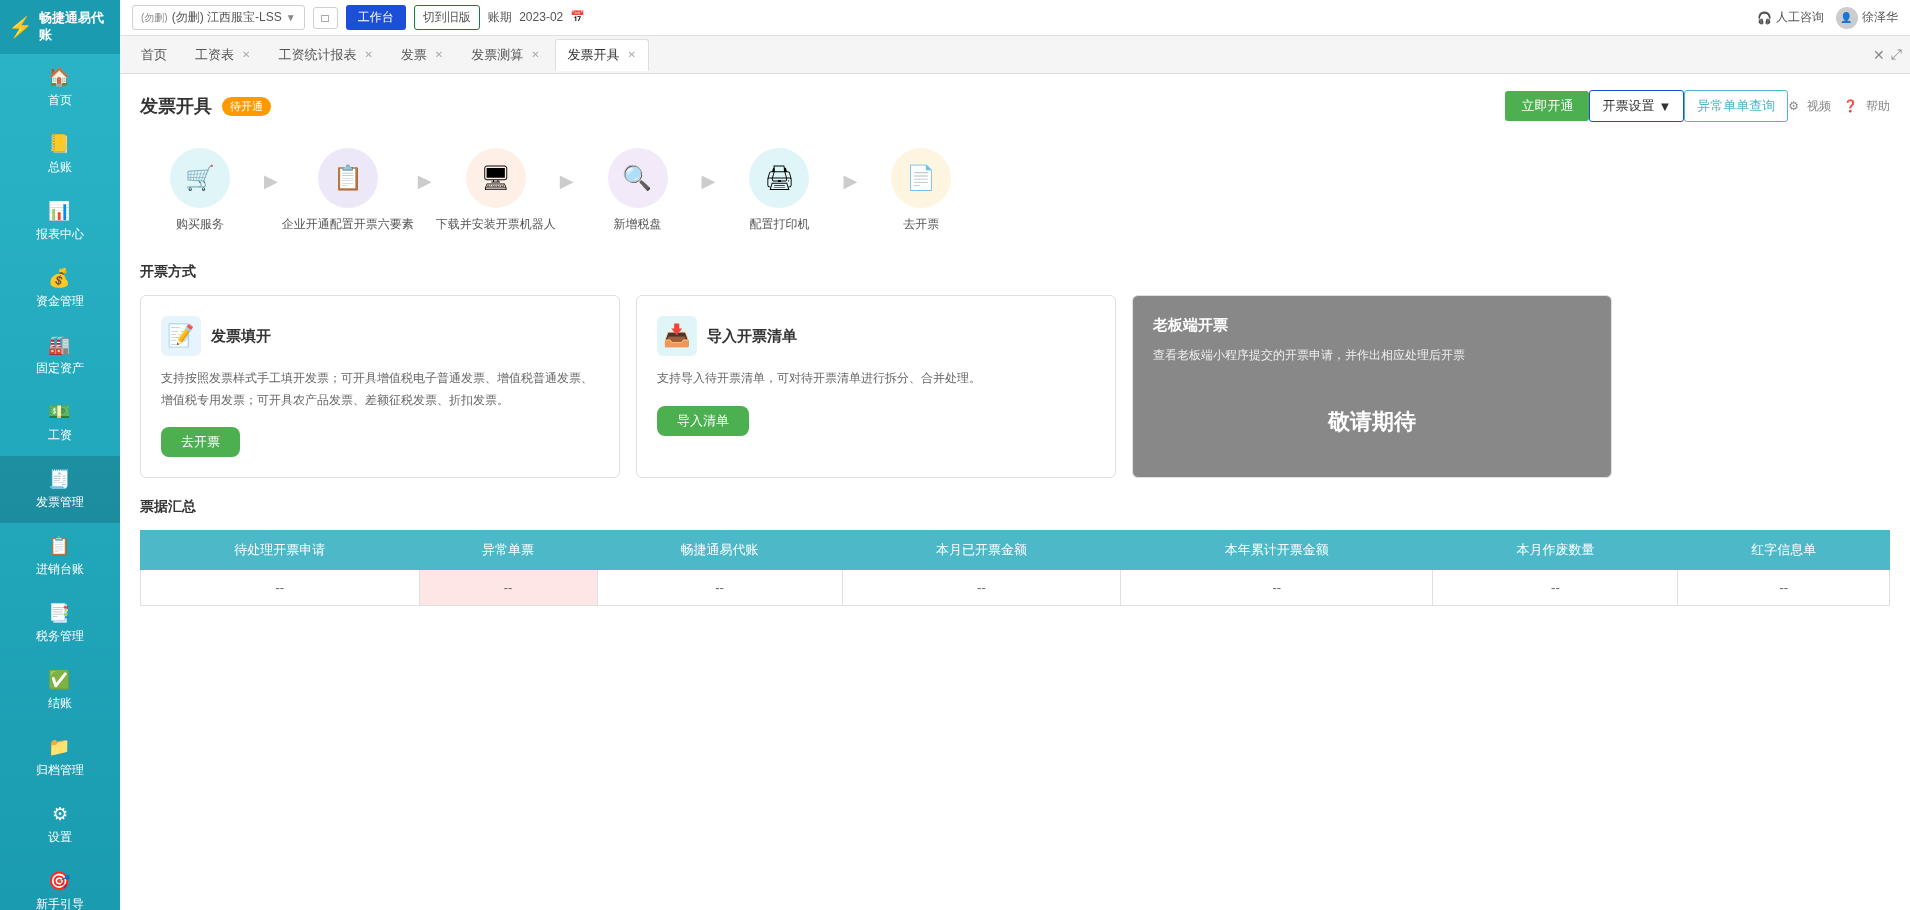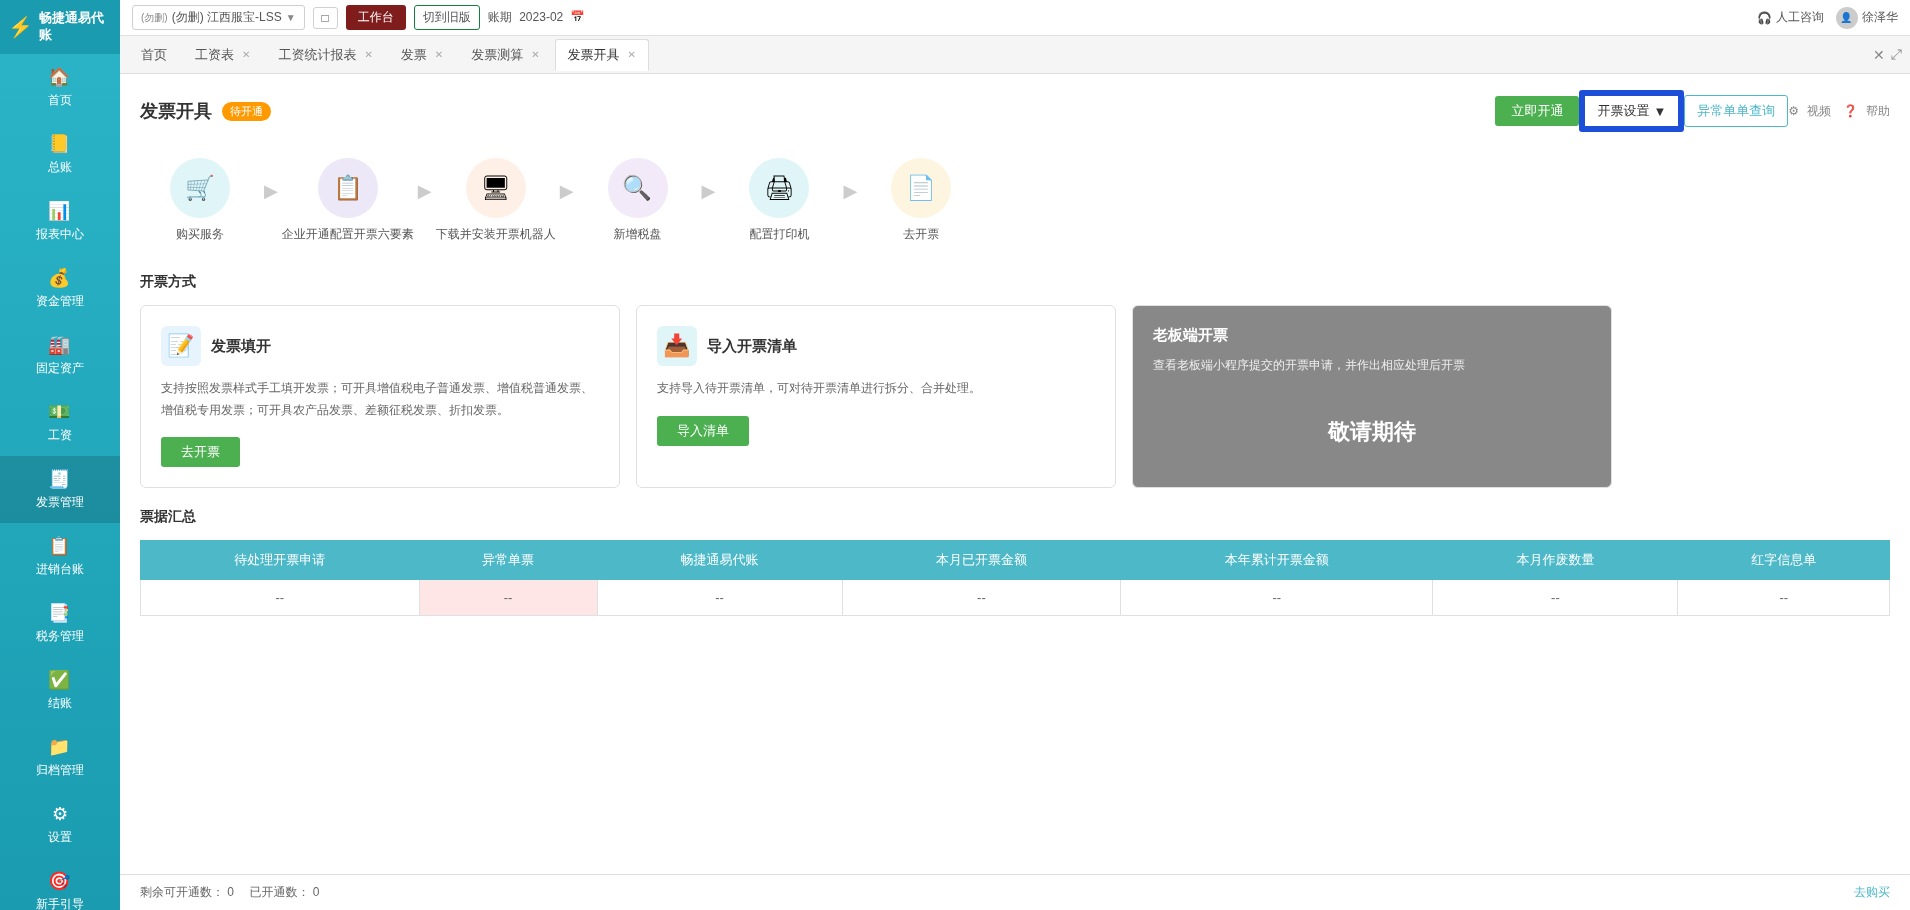--- a/index.html
+++ b/index.html
@@ -15,21 +15,21 @@
 
     
     .main { flex: 1; display: flex; flex-direction: column; height: 100%; overflow: hidden; }
 
     
     .topbar { background: white; border-bottom: 1px solid #e0e0e0; display: flex; align-items: center; justify-content: space-between; padding: 0 12px; height: 36px; flex-shrink: 0; }
     .topbar-left { display: flex; align-items: center; gap: 8px; }
     .company-selector { display: flex; align-items: center; gap: 4px; border: 1px solid #d0d0d0; border-radius: 3px; padding: 3px 8px; cursor: pointer; font-size: 12px; color: #555; }
     .company-selector .arrow { font-size: 10px; color: #888; }
     .copy-btn { border: 1px solid #d0d0d0; border-radius: 3px; padding: 3px 8px; cursor: pointer; background: white; font-size: 12px; color: #555; }
-    .workstation-btn { background: #7f1d1d; color: white; border: none; border-radius: 3px; padding: 4px 12px; cursor: pointer; font-size: 12px; }
+    .workstation-btn { background: #1d4ed8; color: white; border: none; border-radius: 3px; padding: 4px 12px; cursor: pointer; font-size: 12px; }
     .old-version-btn { background: white; border: 1px solid #15803d; border-radius: 3px; padding: 3px 8px; cursor: pointer; font-size: 12px; color: #555; }
     .period-label { font-size: 12px; color: #555; }
     .topbar-right { display: flex; align-items: center; gap: 12px; font-size: 12px; color: #555; }
     .topbar-right-item { display: flex; align-items: center; gap: 4px; cursor: pointer; }
     .avatar { width: 22px; height: 22px; background: #ccc; border-radius: 50%; display: flex; align-items: center; justify-content: center; font-size: 10px; color: white; overflow: hidden; }
 
     
     .tabbar { background: #f5f5f5; border-bottom: 1px solid #ddd; display: flex; align-items: center; padding: 0 8px; height: 38px; flex-shrink: 0; gap: 2px; }
     .tab { display: flex; align-items: center; gap: 4px; padding: 6px 12px; cursor: pointer; font-size: 13px; color: #555; border-radius: 3px 3px 0 0; border: 1px solid transparent; white-space: nowrap; }
     .tab.active { background: white; border-color: #ddd; border-bottom-color: white; color: #333; }
@@ -40,21 +40,21 @@
     
     .content { flex: 1; overflow-y: auto; background: white; padding: 16px 20px; }
 
     
     .page-header { display: flex; align-items: center; justify-content: space-between; margin-bottom: 16px; }
     .page-title-area { display: flex; align-items: center; gap: 10px; }
     .page-title { font-size: 18px; font-weight: bold; color: #333; }
     .status-badge { background: #ff9900; color: white; font-size: 11px; padding: 2px 8px; border-radius: 10px; }
     .header-actions { display: flex; align-items: center; }
     .btn-primary { background: #4caf50; color: white; border: none; border-radius: 3px; padding: 6px 16px; cursor: pointer; font-size: 13px; }
-    .btn-dropdown { background: white; color: #333; border: 6px solid #1d4ed8; border-radius: 3px; padding: 6px 12px; cursor: pointer; font-size: 13px; display: flex; align-items: center; gap: 4px; }
+    .btn-dropdown { background: white; color: #333; border: 1px solid #1d4ed8; border-radius: 3px; padding: 6px 12px; cursor: pointer; font-size: 13px; display: flex; align-items: center; gap: 4px; }
     .btn-link { background: white; color: #4db8c8; border: 1px solid #4db8c8; border-radius: 3px; padding: 6px 12px; cursor: pointer; font-size: 13px; }
     .help-area { display: flex; align-items: center; gap: 8px; font-size: 12px; color: #888; }
 
     
     .section-title { font-size: 14px; font-weight: bold; color: #333; margin-bottom: 14px; }
     .section { margin-bottom: 20px; }
 
     
     .flow-steps { display: flex; align-items: center; padding: 10px 0; }
     .flow-step { display: flex; flex-direction: column; align-items: center; gap: 8px; min-width: 120px; }
@@ -70,21 +70,21 @@
 
     
     .method-cards { display: flex; gap: 16px; margin-bottom: 20px; }
     .method-card { flex: 1; border: 1px solid #e0e0e0; border-radius: 6px; padding: 20px; background: white; max-width: 480px; }
     .method-card-header { display: flex; align-items: center; gap: 10px; margin-bottom: 12px; }
     .method-card-icon { width: 40px; height: 40px; display: flex; align-items: center; justify-content: center; font-size: 22px; border-radius: 6px; }
     .method-card-icon.blue { background: #e8f4fd; }
     .method-card-icon.teal { background: #e0f5f7; }
     .method-card-title { font-size: 15px; font-weight: bold; color: #333; }
     .method-card-desc { font-size: 12px; color: #666; line-height: 1.8; margin-bottom: 16px; }
-    .btn-go { background: #4caf50; color: white; border: none; border-radius: 3px; padding: 6px 20px; cursor: pointer; font-size: 13px; }
+    .btn-go { background: #4caf50; color: white; border: none; border-radius: 8px; padding: 6px 20px; cursor: pointer; font-size: 13px; }
     .method-card-grey { flex: 1; border: 1px solid #e0e0e0; border-radius: 6px; padding: 20px; background: #888; max-width: 480px; display: flex; flex-direction: column; }
     .method-card-grey-title { font-size: 15px; font-weight: bold; color: white; margin-bottom: 10px; }
     .method-card-grey-desc { font-size: 12px; color: #eee; line-height: 1.7; margin-bottom: auto; }
     .coming-soon { text-align: center; font-size: 22px; color: white; font-weight: bold; margin: 20px 0; }
 
     
     .summary-table { width: 100%; border-collapse: collapse; }
     .summary-table th { background: #4db8c8; color: white; padding: 10px 8px; text-align: center; font-size: 13px; font-weight: normal; border: 1px solid #4db8c8; }
     .summary-table td { padding: 10px 8px; text-align: center; font-size: 13px; color: #666; border: 1px solid #e0e0e0; background: white; }
     .summary-table td.highlight { background: #ffe6e6; }
@@ -330,23 +330,14 @@
               <td>--</td>
               <td>--</td>
               <td>--</td>
             </tr>
         </tbody>
       </table>
     </div>
 
   </div>
 
-  <div class="footer">
-    <div>
-      <span>剩余可开通数：</span>
-      <span>0</span>
-      <span style="margin-left:12px;">已开通数：</span>
-      <span>0</span>
-    </div>
-    <div class="footer-right">去购买</div>
-  </div>
 
 </div>
 
 </body></html>

